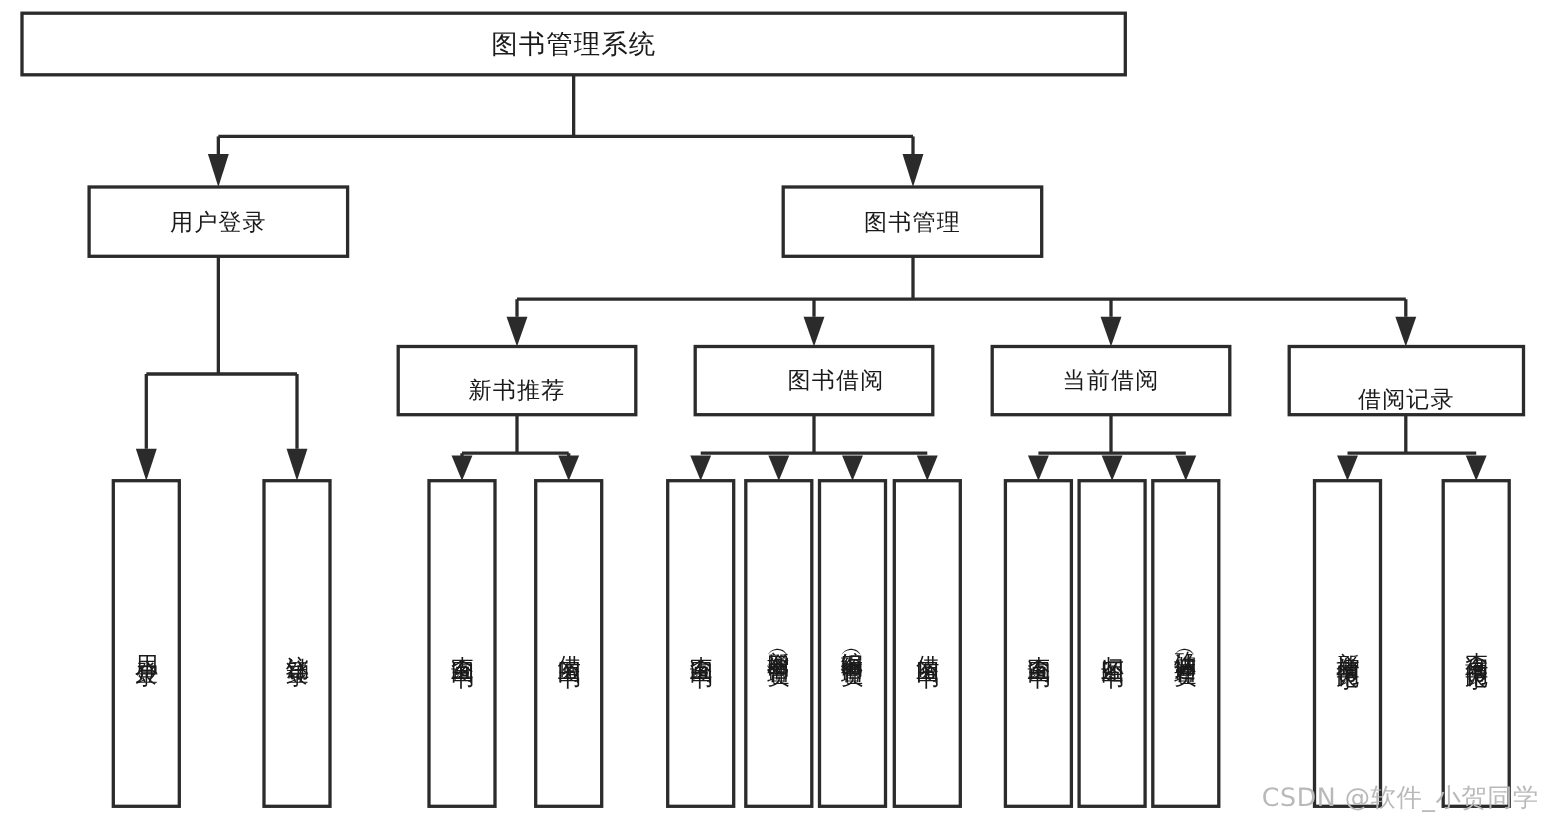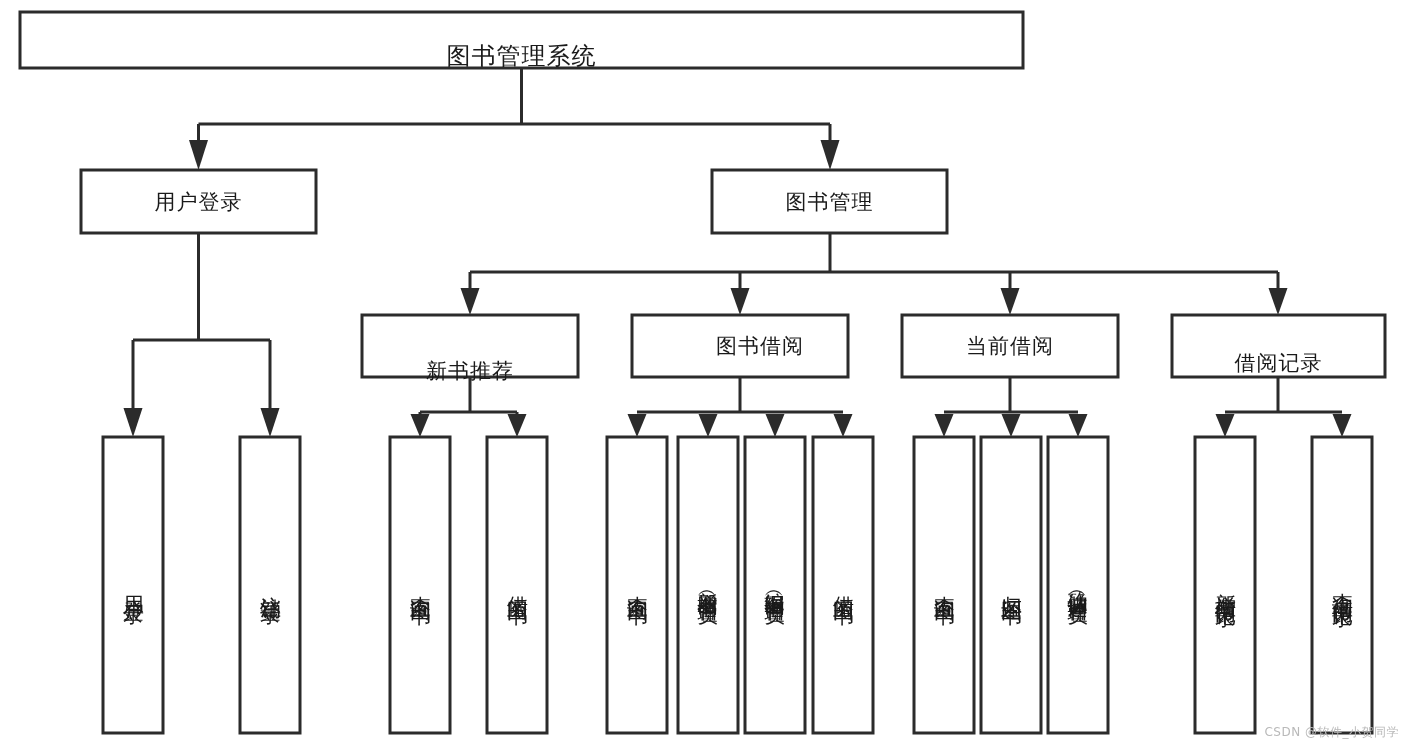--- a/index.html
+++ b/index.html
@@ -62,21 +62,21 @@
     letter-spacing: 3px;
     line-height: 1;
     pointer-events: none;
   }
   .node-label-v.tall { font-size: 20px; letter-spacing: 2px; }
   .watermark {
     position: absolute;
     right: 6px;
     bottom: 6px;
     color: #b9b9b9;
-    font-size: 12px;
+    font-size: 23px;
     letter-spacing: 0.5px;
     white-space: nowrap;
   }
 </style>
 </head>
 <body>
 
 <div id="diagram-root">
 
   <svg class="diagram-canvas" viewBox="0 0 1405 747">
@@ -163,26 +163,26 @@
     <rect class="node-box" x="678" y="437" width="60" height="296"></rect>
     <rect class="node-box" x="745" y="437" width="60" height="296"></rect>
     <rect class="node-box" x="813" y="437" width="60" height="296"></rect>
     <rect class="node-box" x="914" y="437" width="60" height="296"></rect>
     <rect class="node-box" x="981" y="437" width="60" height="296"></rect>
     <rect class="node-box" x="1048" y="437" width="60" height="296"></rect>
     <rect class="node-box" x="1195" y="437" width="60" height="296"></rect>
     <rect class="node-box" x="1312" y="437" width="60" height="296"></rect>
   </svg>
 
-  <div class="node-label-h" style="left:20px;  top:28px;  width:1003px; height:56px; font-size:24px;">图书管理系统</div>
+  <div class="node-label-h" style="left:20px;  top:12px;  width:1003px; height:56px; font-size:24px;">图书管理系统</div>
 
   <div class="node-label-h" style="left:81px;  top:170px; width:235px; height:63px;">用户登录</div>
   <div class="node-label-h" style="left:712px; top:170px; width:235px; height:63px;border-radius:17px;">图书管理</div>
 
-  <div class="node-label-h" style="left:362px;  top:315px; width:216px; height:80px;margin-top:16px;">新书推荐</div>
+  <div class="node-label-h" style="left:362px;  top:315px; width:216px; height:80px;">新书推荐</div>
   <div class="node-label-h" style="left:632px;  top:315px; width:256px; height:62px;">图书借阅</div>
   <div class="node-label-h" style="left:902px;  top:315px; width:216px; height:62px;">当前借阅</div>
   <div class="node-label-h" style="left:1172px; top:332px; width:213px; height:62px;">借阅记录</div>
 
   <div class="node-label-v" style="left:103px;  top:437px; width:60px; height:296px;">用户登录</div>
   <div class="node-label-v" style="left:240px;  top:437px; width:60px; height:296px;">注销登录</div>
   <div class="node-label-v" style="left:390px;  top:437px; width:60px; height:296px;">查询图书</div>
   <div class="node-label-v" style="left:487px;  top:437px; width:60px; height:296px;">借阅图书</div>
   <div class="node-label-v" style="left:607px;  top:437px; width:60px; height:296px;">查询图书</div>
   <div class="node-label-v tall" style="left:678px;  top:437px; width:60px; height:296px;">新增图书（管理员）</div>

